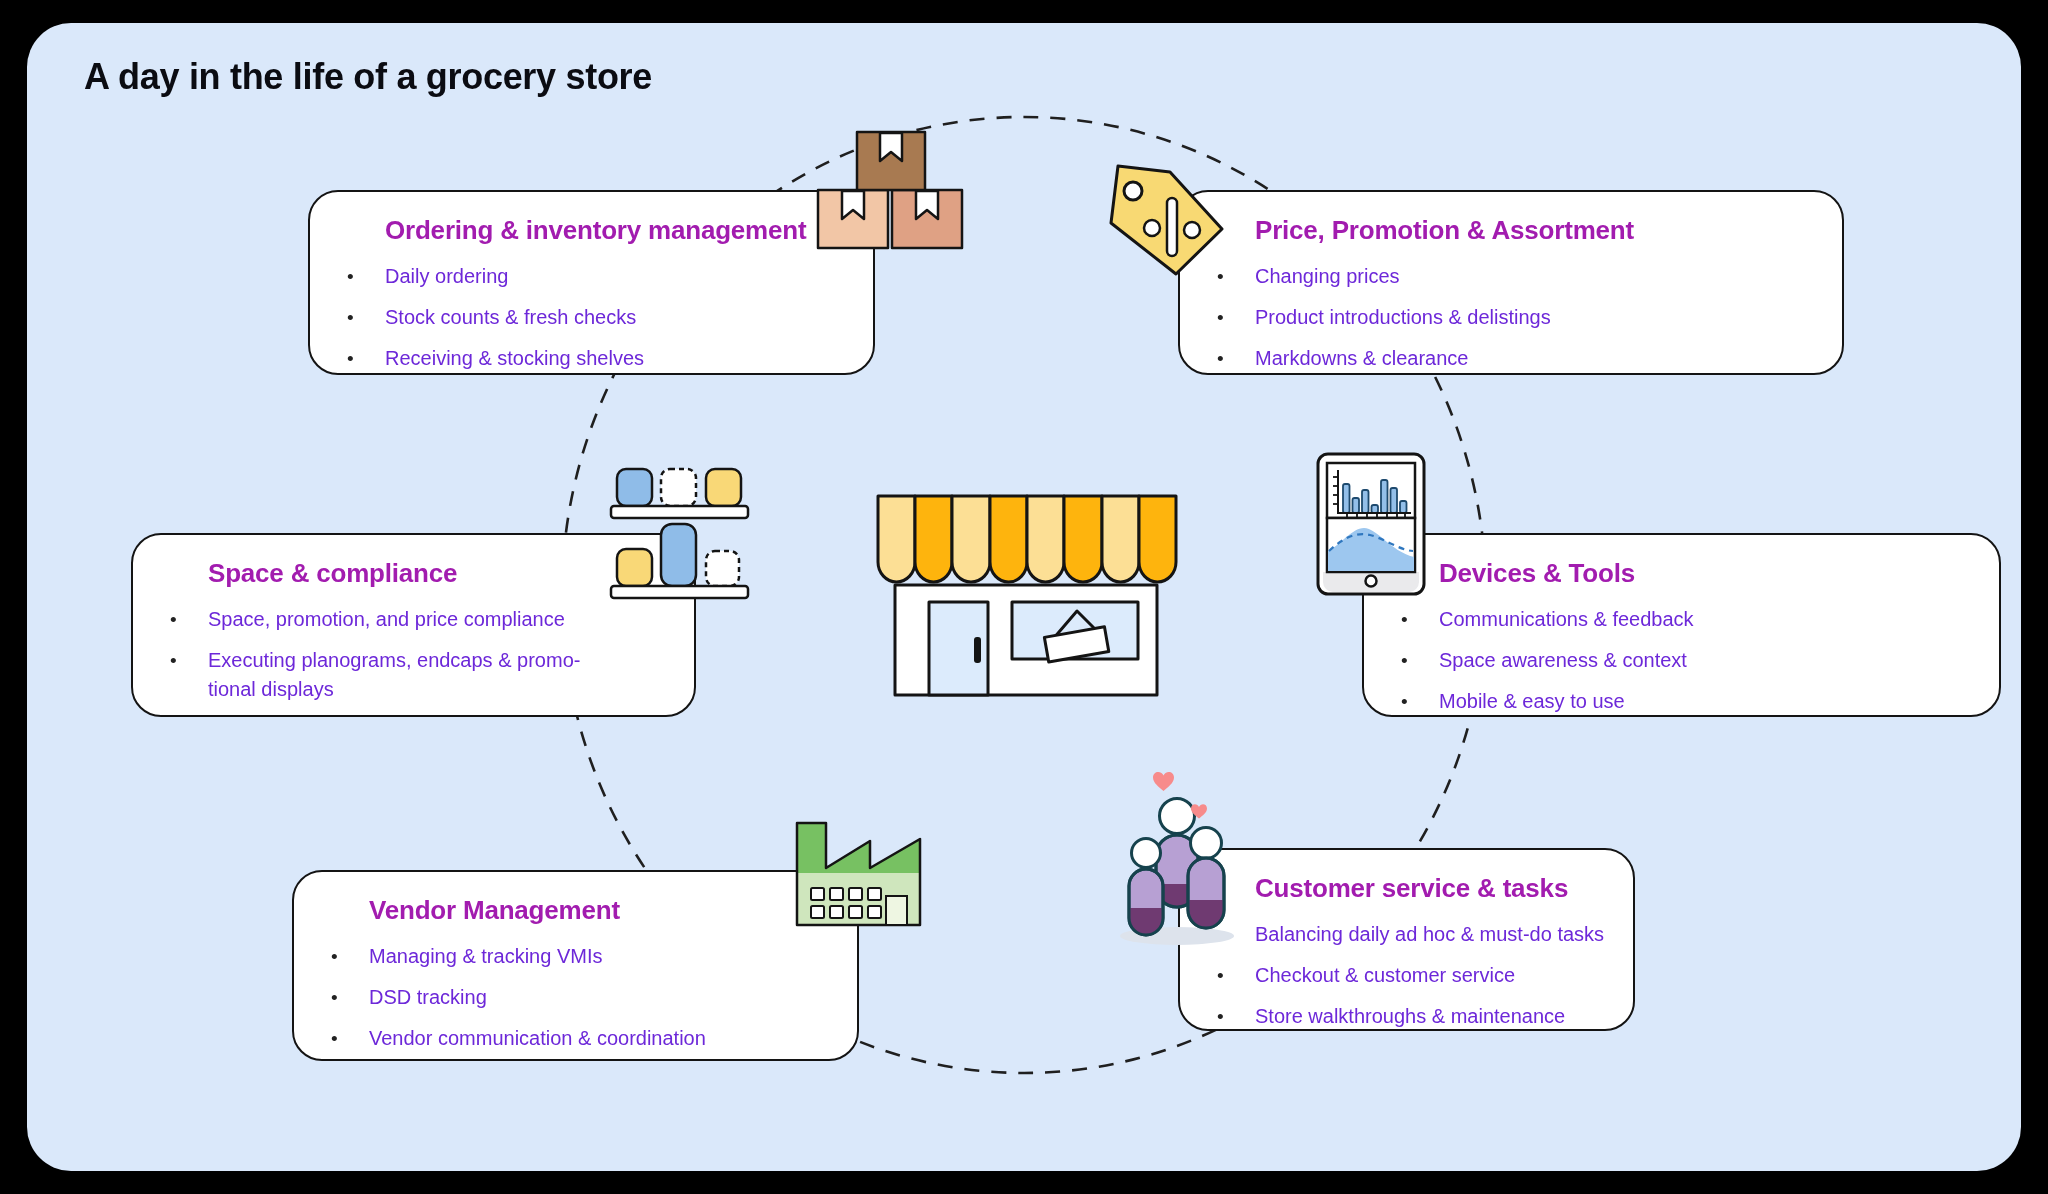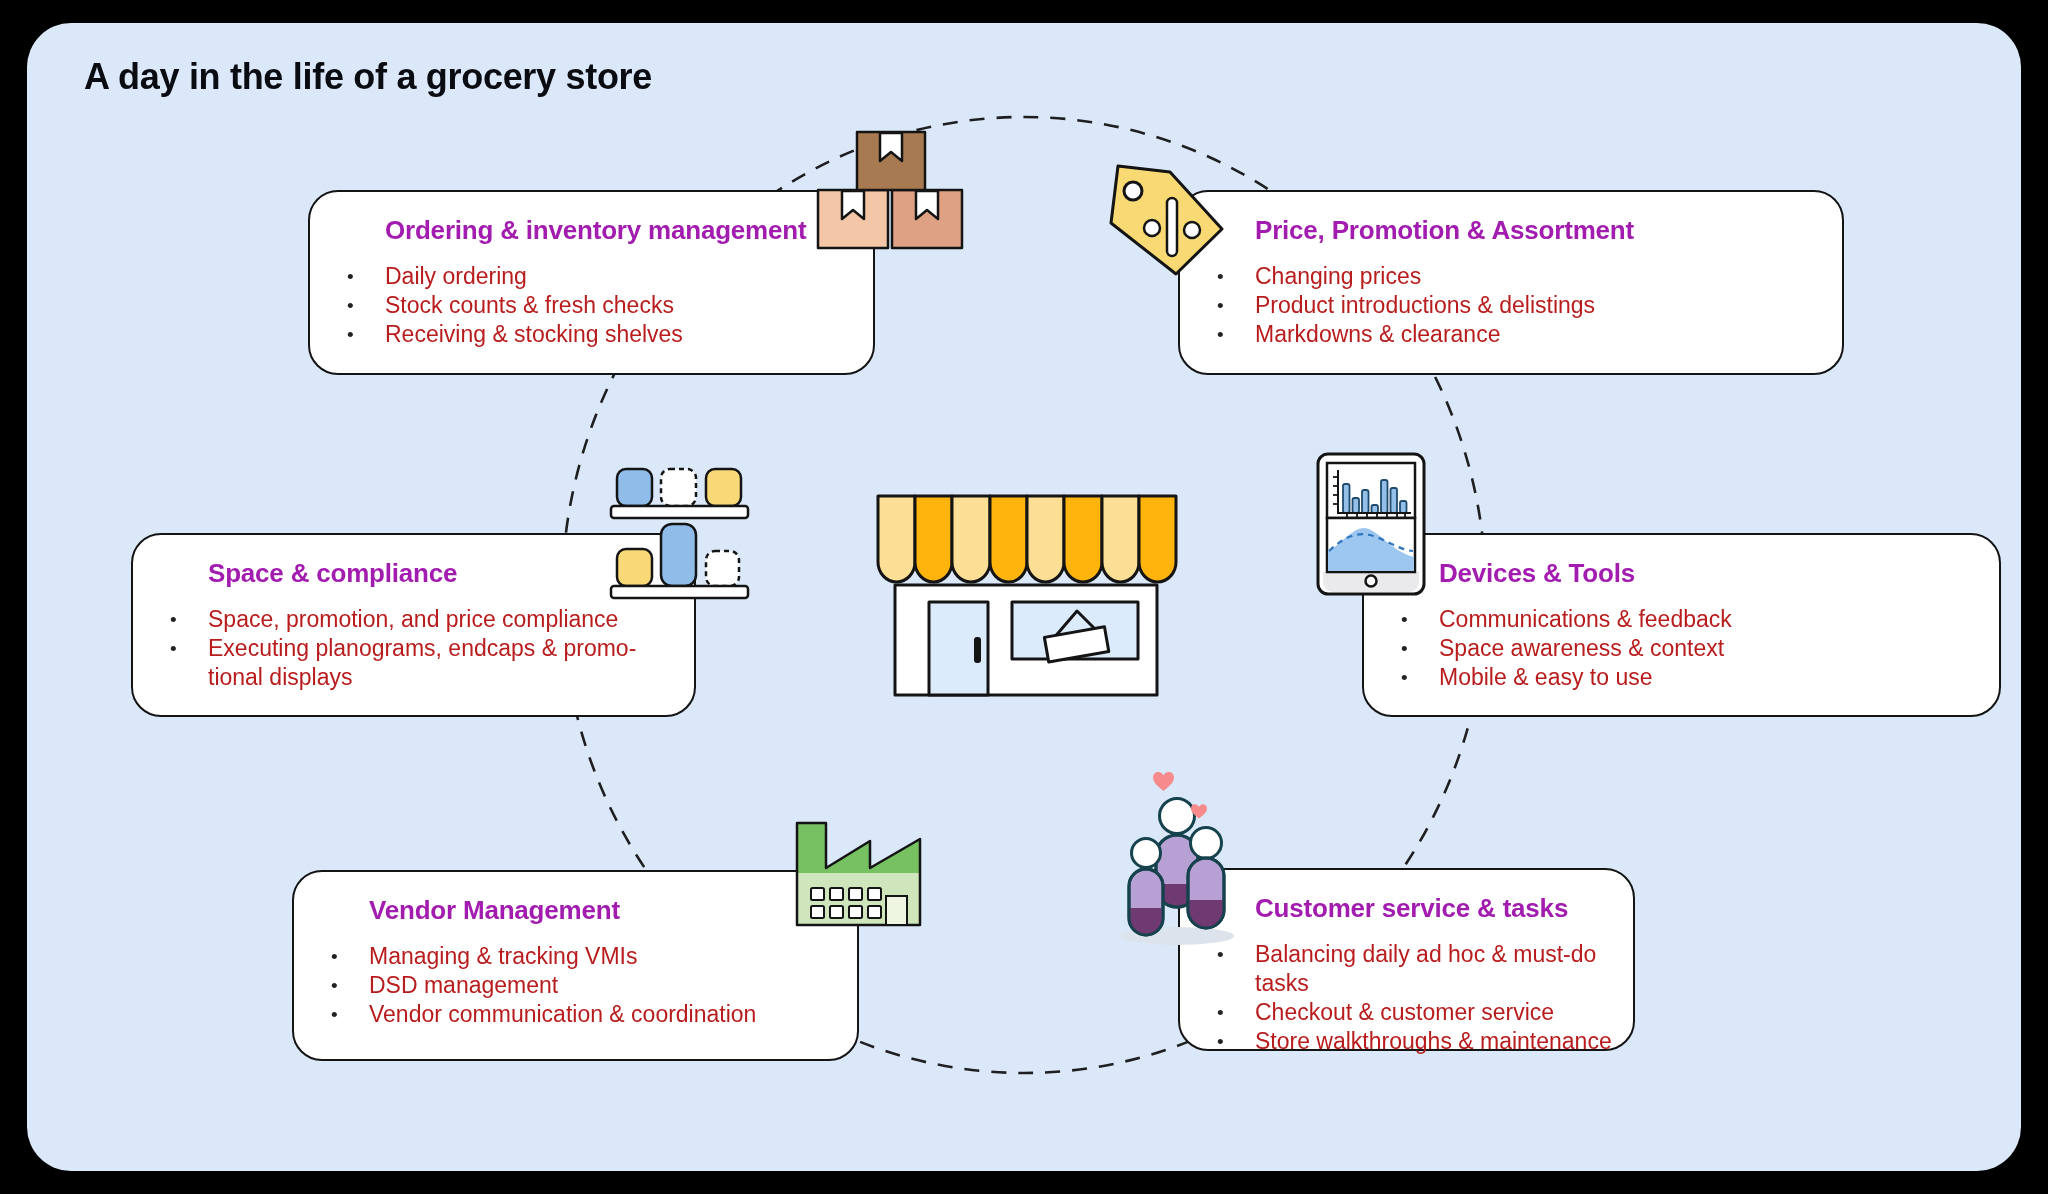--- a/index.html
+++ b/index.html
@@ -11,24 +11,24 @@
          color:#0b0c12;letter-spacing:-0.3px;z-index:4;}
   svg.layer{position:absolute;left:0;top:0;z-index:1;pointer-events:none;}
   svg.icons{z-index:3;}
   .card{position:absolute;background:#fff;border:2px solid #141414;border-radius:30px;
         box-sizing:border-box;padding:22px 18px 0 75px;z-index:2;}
   .c1{left:308px;top:190px;width:567px;height:185px;}
   .c2{left:1178px;top:190px;width:666px;height:185px;}
   .c3{left:131px;top:533px;width:565px;height:184px;}
   .c4{left:1362px;top:533px;width:639px;height:184px;}
   .c5{left:292px;top:870px;width:567px;height:191px;}
-  .c6{left:1178px;top:868px;width:457px;height:183px;}
+  .c6{left:1178px;top:848px;width:457px;height:183px;}
   .card-title{margin:0;font-size:26px;line-height:32px;font-weight:700;color:#a21caf;letter-spacing:-0.2px;}
   .bullets{list-style:none;margin:16px 0 0 0;padding:0;}
-  .bullets li{position:relative;font-size:23px;line-height:29px;color:#b91c1c;}
+  .bullets li{position:relative;font-size:20px;line-height:29px;color:#6d28d9;margin-top:12px;}
   .bullets li::before{content:"•";position:absolute;left:-38px;top:0;font-size:19px;color:#222;}
   .ln{display:block;}
 </style>
 </head>
 <body>
 
 <div id="stage">
   <div class="panel"></div>
 
   <h1 class="page-title">A day in the life of a grocery store</h1>
@@ -95,21 +95,21 @@
     </ul>
   </section>
 
   <section class="card c5">
     <h2 class="card-title">Vendor Management</h2>
     <ul class="bullets">
       <li>
           <span class="ln">Managing &amp; tracking VMIs</span>
         </li>
       <li>
-          <span class="ln">DSD management</span>
+          <span class="ln">DSD tracking</span>
         </li>
       <li>
           <span class="ln">Vendor communication &amp; coordination</span>
         </li>
     </ul>
   </section>
 
   <section class="card c6">
     <h2 class="card-title">Customer service &amp; tasks</h2>
     <ul class="bullets">

